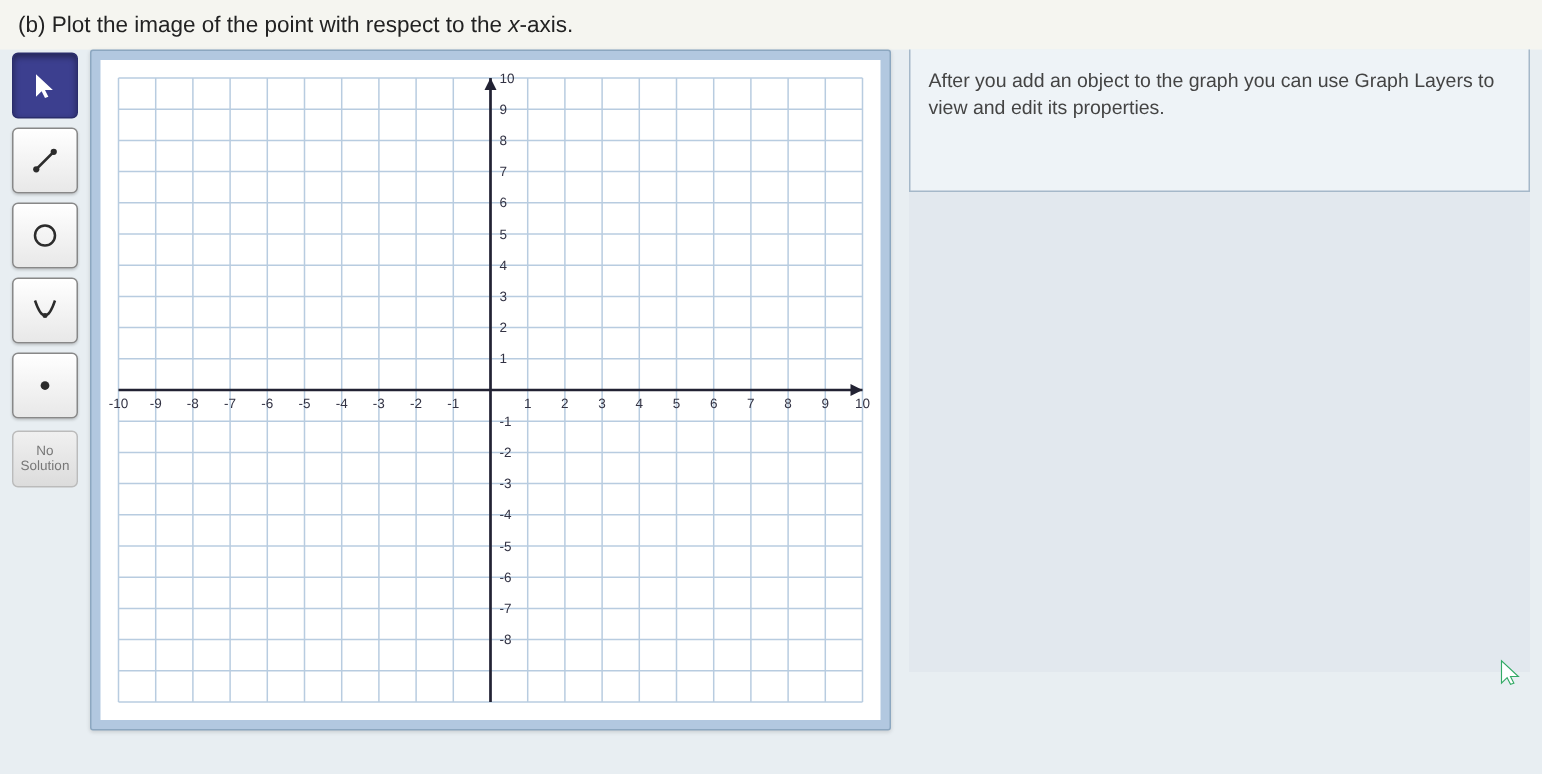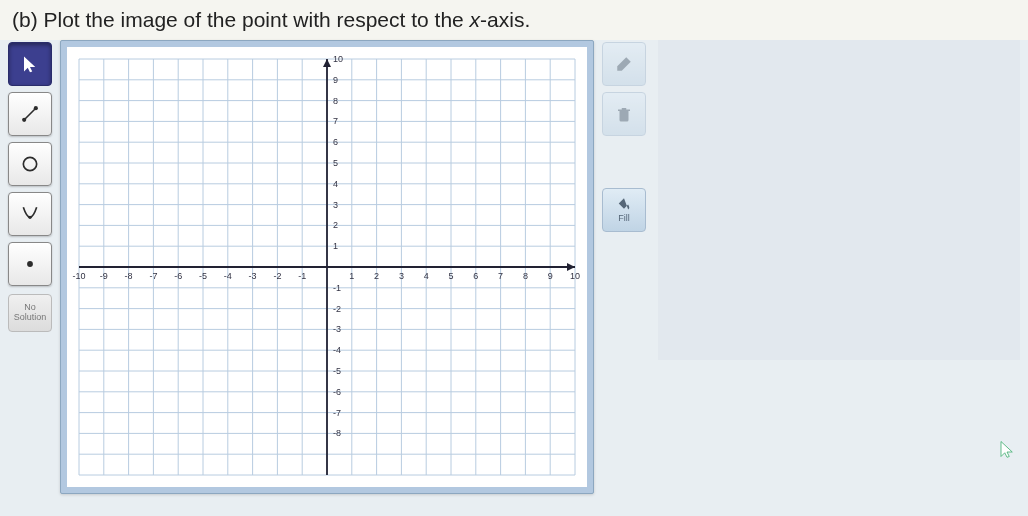--- a/index.html
+++ b/index.html
@@ -6,21 +6,21 @@
     body {
       font-family: Arial, Helvetica, sans-serif;
       background: #e8eef2;
       width: 1028px;
       height: 516px;
       overflow: hidden;
       position: relative;
     }
     .question-text {
       padding: 8px 12px;
-      font-size: 21px;
+      font-size: 15px;
       color: #222;
       background: #f5f5f0;
     }
     .question-text .x-axis { font-style: italic; }
     .main-row {
       display: flex;
       align-items: flex-start;
       padding: 0 8px;
       gap: 8px;
     }
@@ -265,41 +265,23 @@
           <text x="266" y="119" font-size="9" text-anchor="start" fill="#334">5</text>
           <text x="266" y="98.2" font-size="9" text-anchor="start" fill="#334">6</text>
           <text x="266" y="77.4" font-size="9" text-anchor="start" fill="#334">7</text>
           <text x="266" y="56.6" font-size="9" text-anchor="start" fill="#334">8</text>
           <text x="266" y="35.8" font-size="9" text-anchor="start" fill="#334">9</text>
           <text x="266" y="15" font-size="9" text-anchor="start" fill="#334">10</text>
         </svg>
     </div>
   </div>
 
-  <div class="action-col">
-    <div class="action-btn disabled">
-      <svg width="18" height="18" viewBox="0 0 24 24">
-          <path d="M15 3l6 6-12 12H3v-6z"></path>
-        </svg>
-    </div>
-    <div class="action-btn disabled">
-      <svg width="18" height="18" viewBox="0 0 24 24">
-          <path d="M6 7h12v13a2 2 0 0 1-2 2H8a2 2 0 0 1-2-2zM9 4h6v2H9zM4 6h16v2H4z"></path>
-        </svg>
-    </div>
-    <div style="height:40px"></div>
-    <div class="action-btn">
-      <svg width="18" height="14" viewBox="0 0 24 24">
-          <path d="M12 2L3 11l9 9 7-7c0 0 2 3 2 5s-1 3-2 3"></path>
-        </svg>
-      <span>Fill</span>
-    </div>
-  </div>
 
   <div class="side-panel">
+    <div class="panel-body">After you add an object to the graph you can use Graph Layers to view and edit its properties.</div>
     <div class="side-rest"></div>
   </div>
 </div>
 
 <div class="cursor-icon">
   <svg width="18" height="22" viewBox="0 0 24 24">
       <path d="M4 2l0 20 5-5 3 6 3-1-3-6 7 0z" fill="#fff" stroke="#3a6" stroke-width="1"></path>
     </svg>
 </div>
 

